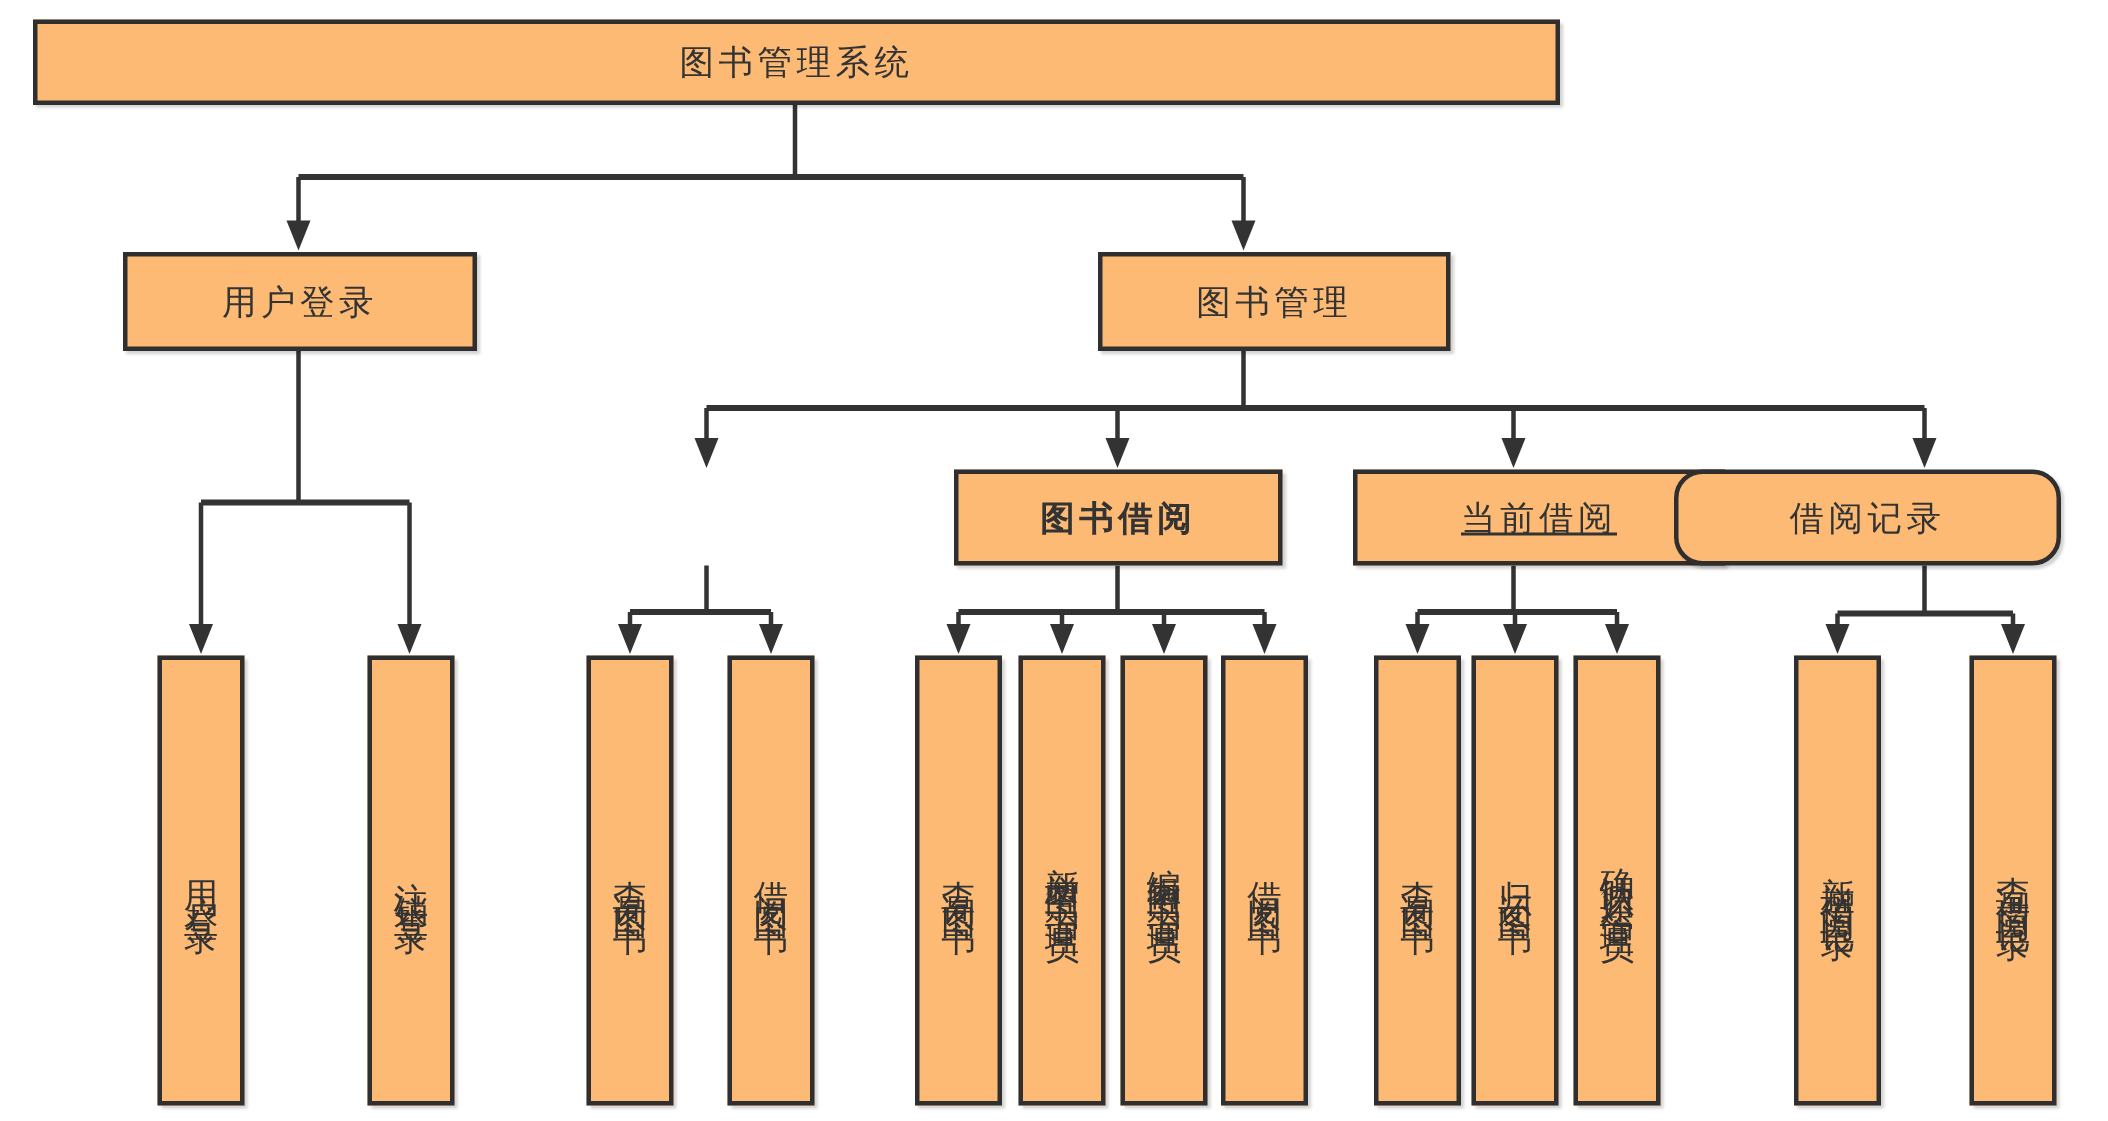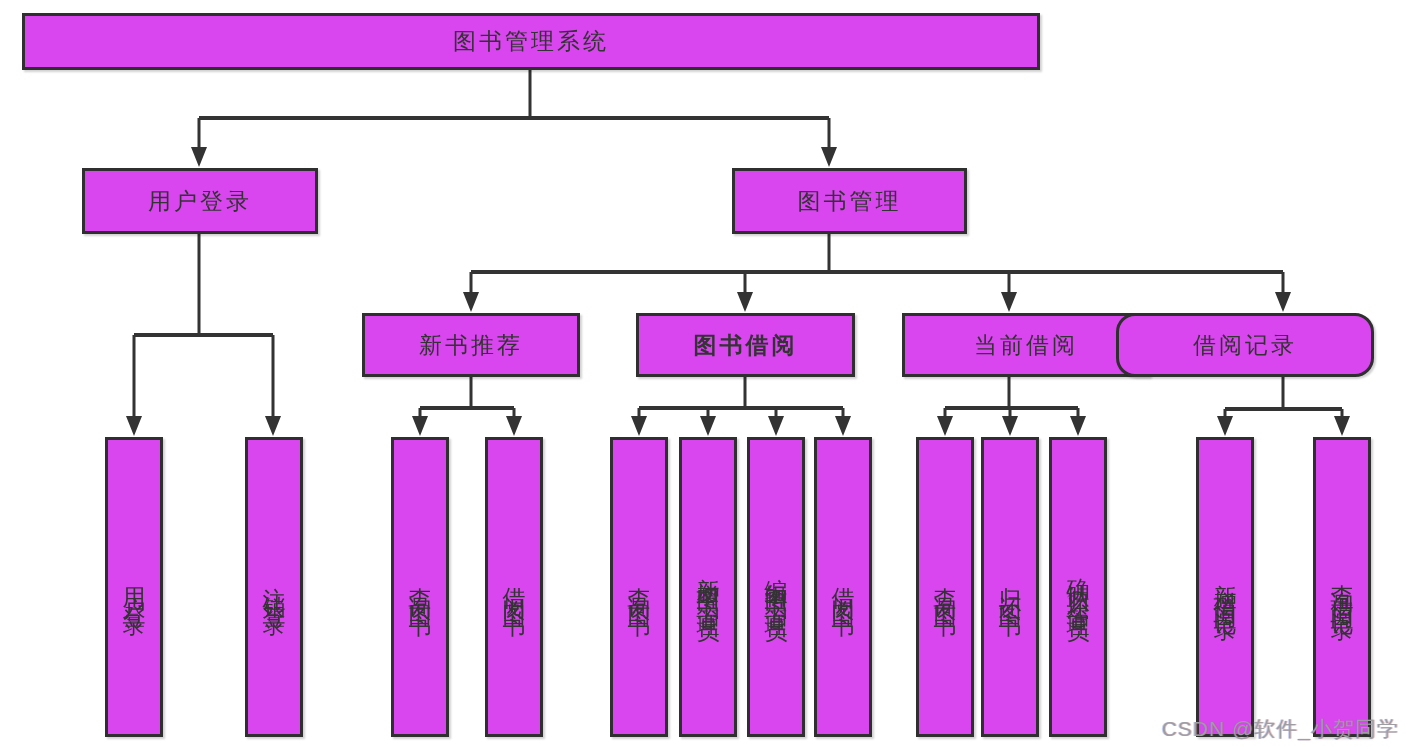--- a/index.html
+++ b/index.html
@@ -8,21 +8,21 @@
     width:1405px;height:747px;
     background:#ffffff;
     font-family:"Liberation Sans","DejaVu Sans",sans-serif;
     overflow:hidden;
   }
   #wires{position:absolute;left:0;top:0;width:1405px;height:747px;z-index:1;}
   .box{
     position:absolute;
     box-sizing:border-box;
     border:3px solid #2f2f2f;
-    background:#d946ef;
+    background:#fdba74;
     display:flex;align-items:center;justify-content:center;
     color:#333333;
     z-index:2;
     box-shadow:2px 2px 2px rgba(0,0,0,0.18);
   }
   .hlabel{font-size:23px;letter-spacing:3px;white-space:nowrap;}
   .leaf{width:58px;height:300px;top:437px;}
   .leaf span{
     writing-mode:vertical-rl;
     line-height:1;
@@ -94,27 +94,24 @@
     <span>图书管理系统</span>
   </div>
 
   <div class="box hlabel" style="left:82px;top:168px;width:236px;height:66px;">
     <span>用户登录</span>
   </div>
   <div class="box hlabel" style="left:732px;top:168px;width:235px;height:66px;">
     <span>图书管理</span>
   </div>
 
-  <div class="box hlabel" style="left:362px;top:313px;width:218px;height:64px;">
-    <span>新书推荐</span>
-  </div>
   <div class="box hlabel" style="left:636px;top:313px;width:219px;height:64px;font-weight:bold;">
     <span>图书借阅</span>
   </div>
-  <div class="box hlabel" style="left:902px;top:313px;width:248px;height:64px;">
+  <div class="box hlabel" style="left:902px;top:313px;width:248px;height:64px;text-decoration:underline;">
     <span>当前借阅</span>
   </div>
   <div class="box hlabel" style="left:1116px;top:313px;width:258px;height:64px;border-radius:19px;">
     <span>借阅记录</span>
   </div>
 
   <div class="box leaf ls4" style="left:105px;">
     <span>用户登录</span>
   </div>
   <div class="box leaf ls4" style="left:245px;">
@@ -151,15 +148,14 @@
     <span>确认归还（管理员）</span>
   </div>
 
   <div class="box leaf ls6" style="left:1196px;">
     <span>新增借阅记录</span>
   </div>
   <div class="box leaf ls6" style="left:1313px;">
     <span>查询借阅记录</span>
   </div>
 
-  <div id="watermark">CSDN @软件_小贺同学</div>
 
 </div>
 
 </body></html>

